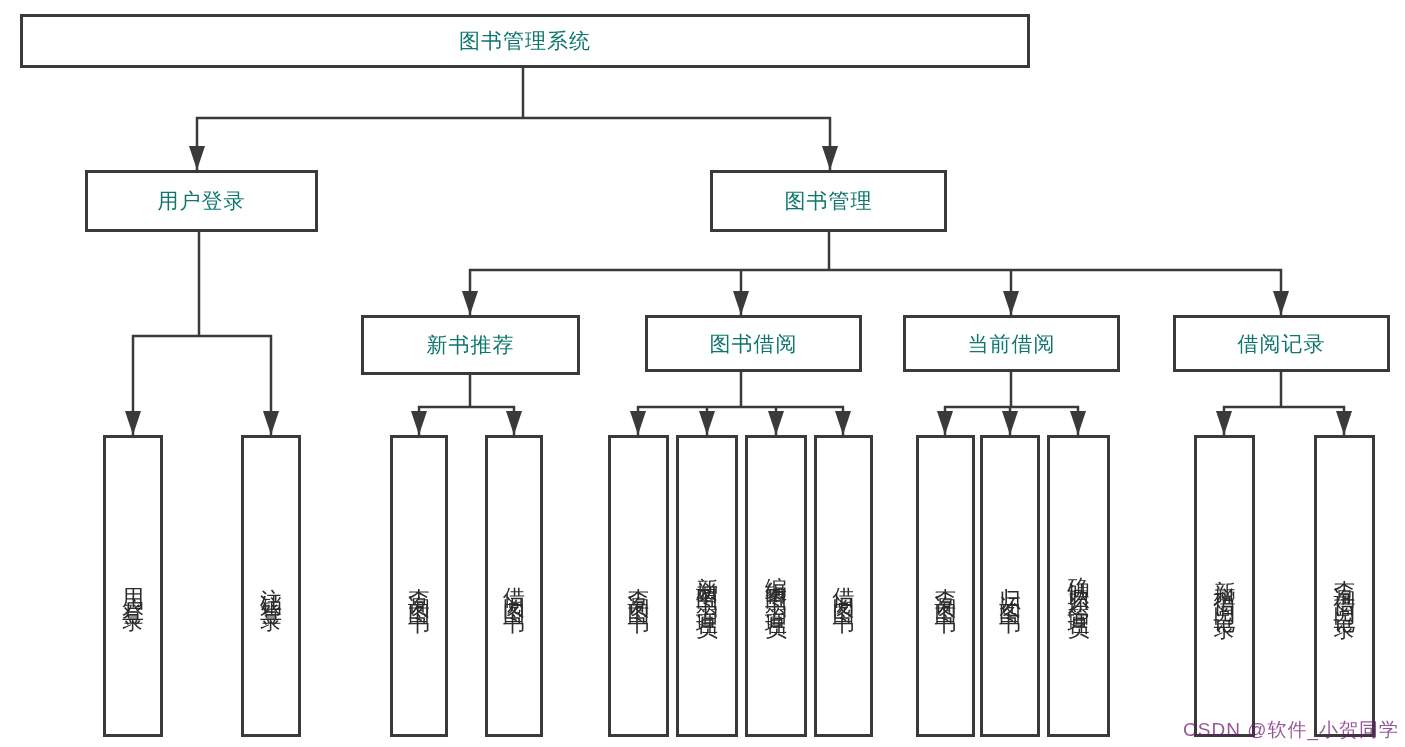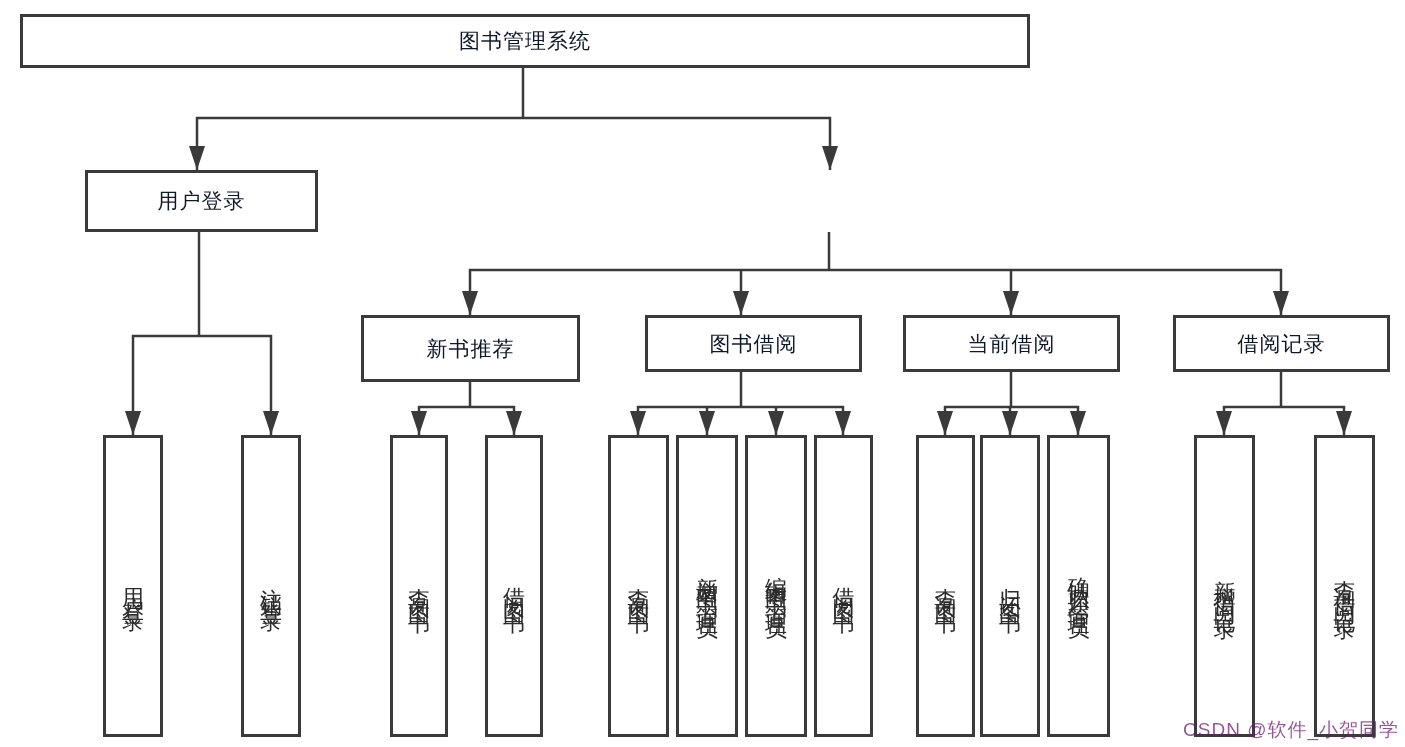--- a/index.html
+++ b/index.html
@@ -12,21 +12,21 @@
     overflow:hidden;
   }
   svg.connectors{position:absolute;left:0;top:0;pointer-events:none;}
   .node{
     position:absolute;
     background:#ffffff;
     border:3px solid #3a3a3a;
     box-sizing:border-box;
     display:flex;align-items:center;justify-content:center;
   }
-  .hlabel{font-size:21px;letter-spacing:1px;color:#0f172a;}
+  .hlabel{font-size:21px;letter-spacing:1px;color:#0f766e;}
   .root-box{border-width:3px;}
   .vtext{
     writing-mode:vertical-rl;
     text-orientation:mixed;
     font-size:22px;
     letter-spacing:8px;
     color:#2b2b2b;
     line-height:1;
   }
   .vtext.tight{letter-spacing:6px;}
@@ -95,22 +95,25 @@
     </g>
   </svg>
 
   <div class="node root-box" style="left:20px;top:14px;width:1010px;height:54px;">
     <span class="hlabel">图书管理系统</span>
   </div>
 
   <div class="node" style="left:85px;top:170px;width:233px;height:62px;">
     <span class="hlabel">用户登录</span>
   </div>
+  <div class="node" style="left:710px;top:170px;width:237px;height:62px;">
+    <span class="hlabel">图书管理</span>
+  </div>
 
-  <div class="node" style="left:361px;top:315px;width:219px;height:67px;">
+  <div class="node" style="left:361px;top:315px;width:219px;height:60px;">
     <span class="hlabel">新书推荐</span>
   </div>
   <div class="node" style="left:633px;top:315px;width:217px;height:57px;margin-left:12px;">
     <span class="hlabel">图书借阅</span>
   </div>
   <div class="node" style="left:903px;top:315px;width:217px;height:57px;">
     <span class="hlabel">当前借阅</span>
   </div>
   <div class="node" style="left:1173px;top:315px;width:217px;height:57px;">
     <span class="hlabel">借阅记录</span>

